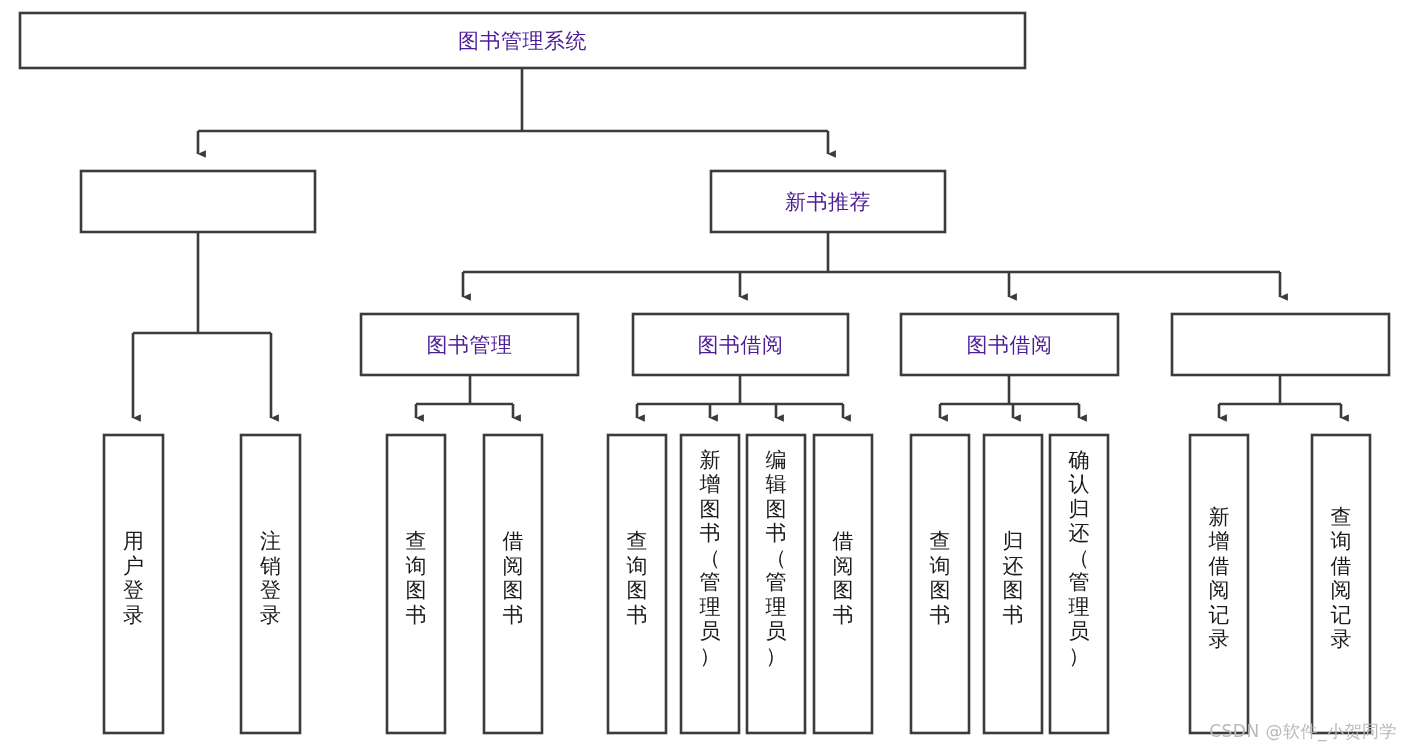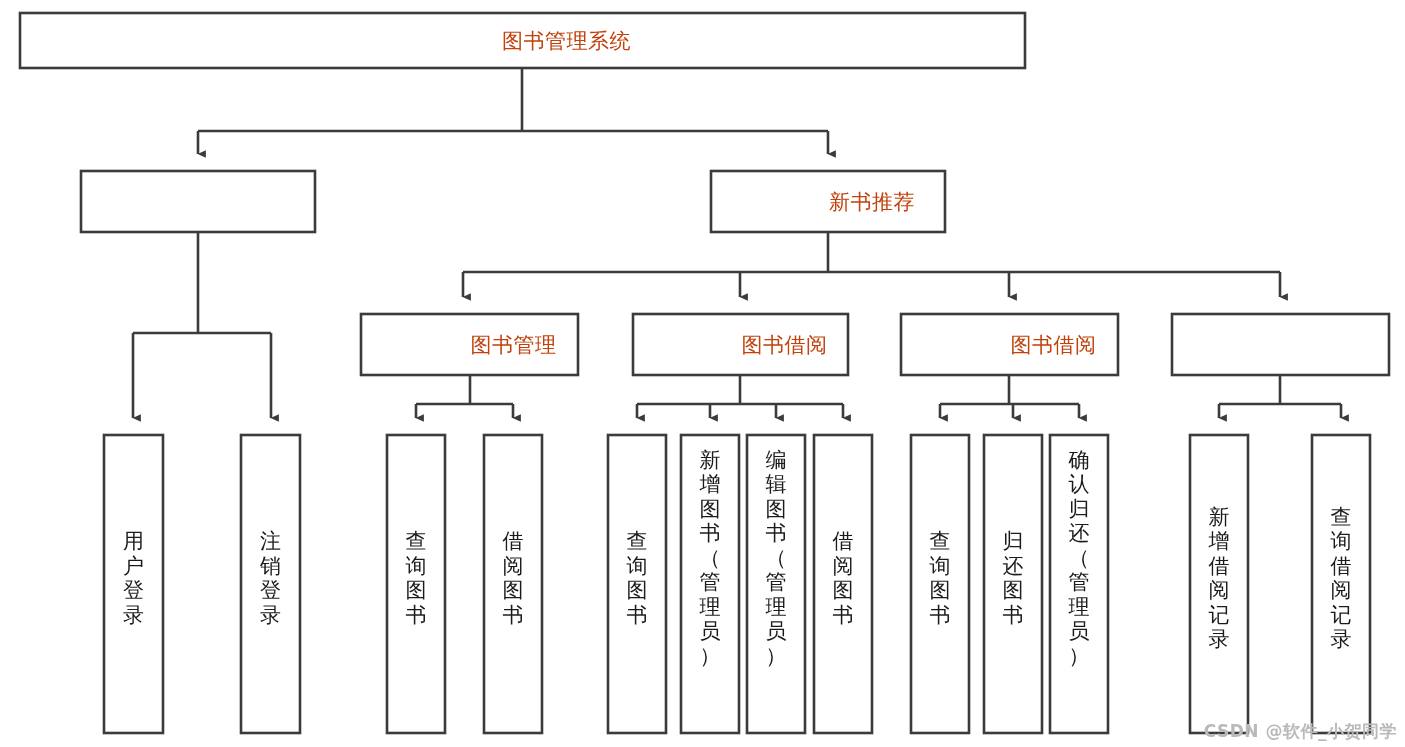--- a/index.html
+++ b/index.html
@@ -39,26 +39,25 @@
   }
   .arrow-head {
     fill: #3b3b3b;
     stroke: none;
   }
   .node-label-h {
     position: absolute;
     display: flex;
     align-items: center;
     justify-content: center;
-    color: #c2410c;
+    color: #4c1d95;
     font-size: 21px;
     letter-spacing: 0.5px;
     white-space: nowrap;
     pointer-events: none;
-    margin-left: 44px;
   }
   .node-label-v {
     position: absolute;
     display: flex;
     flex-direction: column;
     align-items: center;
     justify-content: flex-start;
     color: #1b1b1b;
     font-size: 21px;
     line-height: 1.14;
@@ -69,21 +68,20 @@
     text-align: center;
   }
   .watermark {
     position: absolute;
     right: 8px;
     bottom: 4px;
     font-size: 17px;
     color: #b9b9b9;
     letter-spacing: 0.5px;
     white-space: nowrap;
-    font-weight: bold;
   }
 </style>
 </head>
 <body>
 
 <div id="diagram-root">
 
   <svg class="diagram-svg" viewBox="0 0 1405 747">
     <defs>
       <marker id="arrow" viewBox="0 0 12 12" refX="6" refY="10.5" markerWidth="9" markerHeight="9" orient="auto-start-reverse" markerUnits="userSpaceOnUse">

